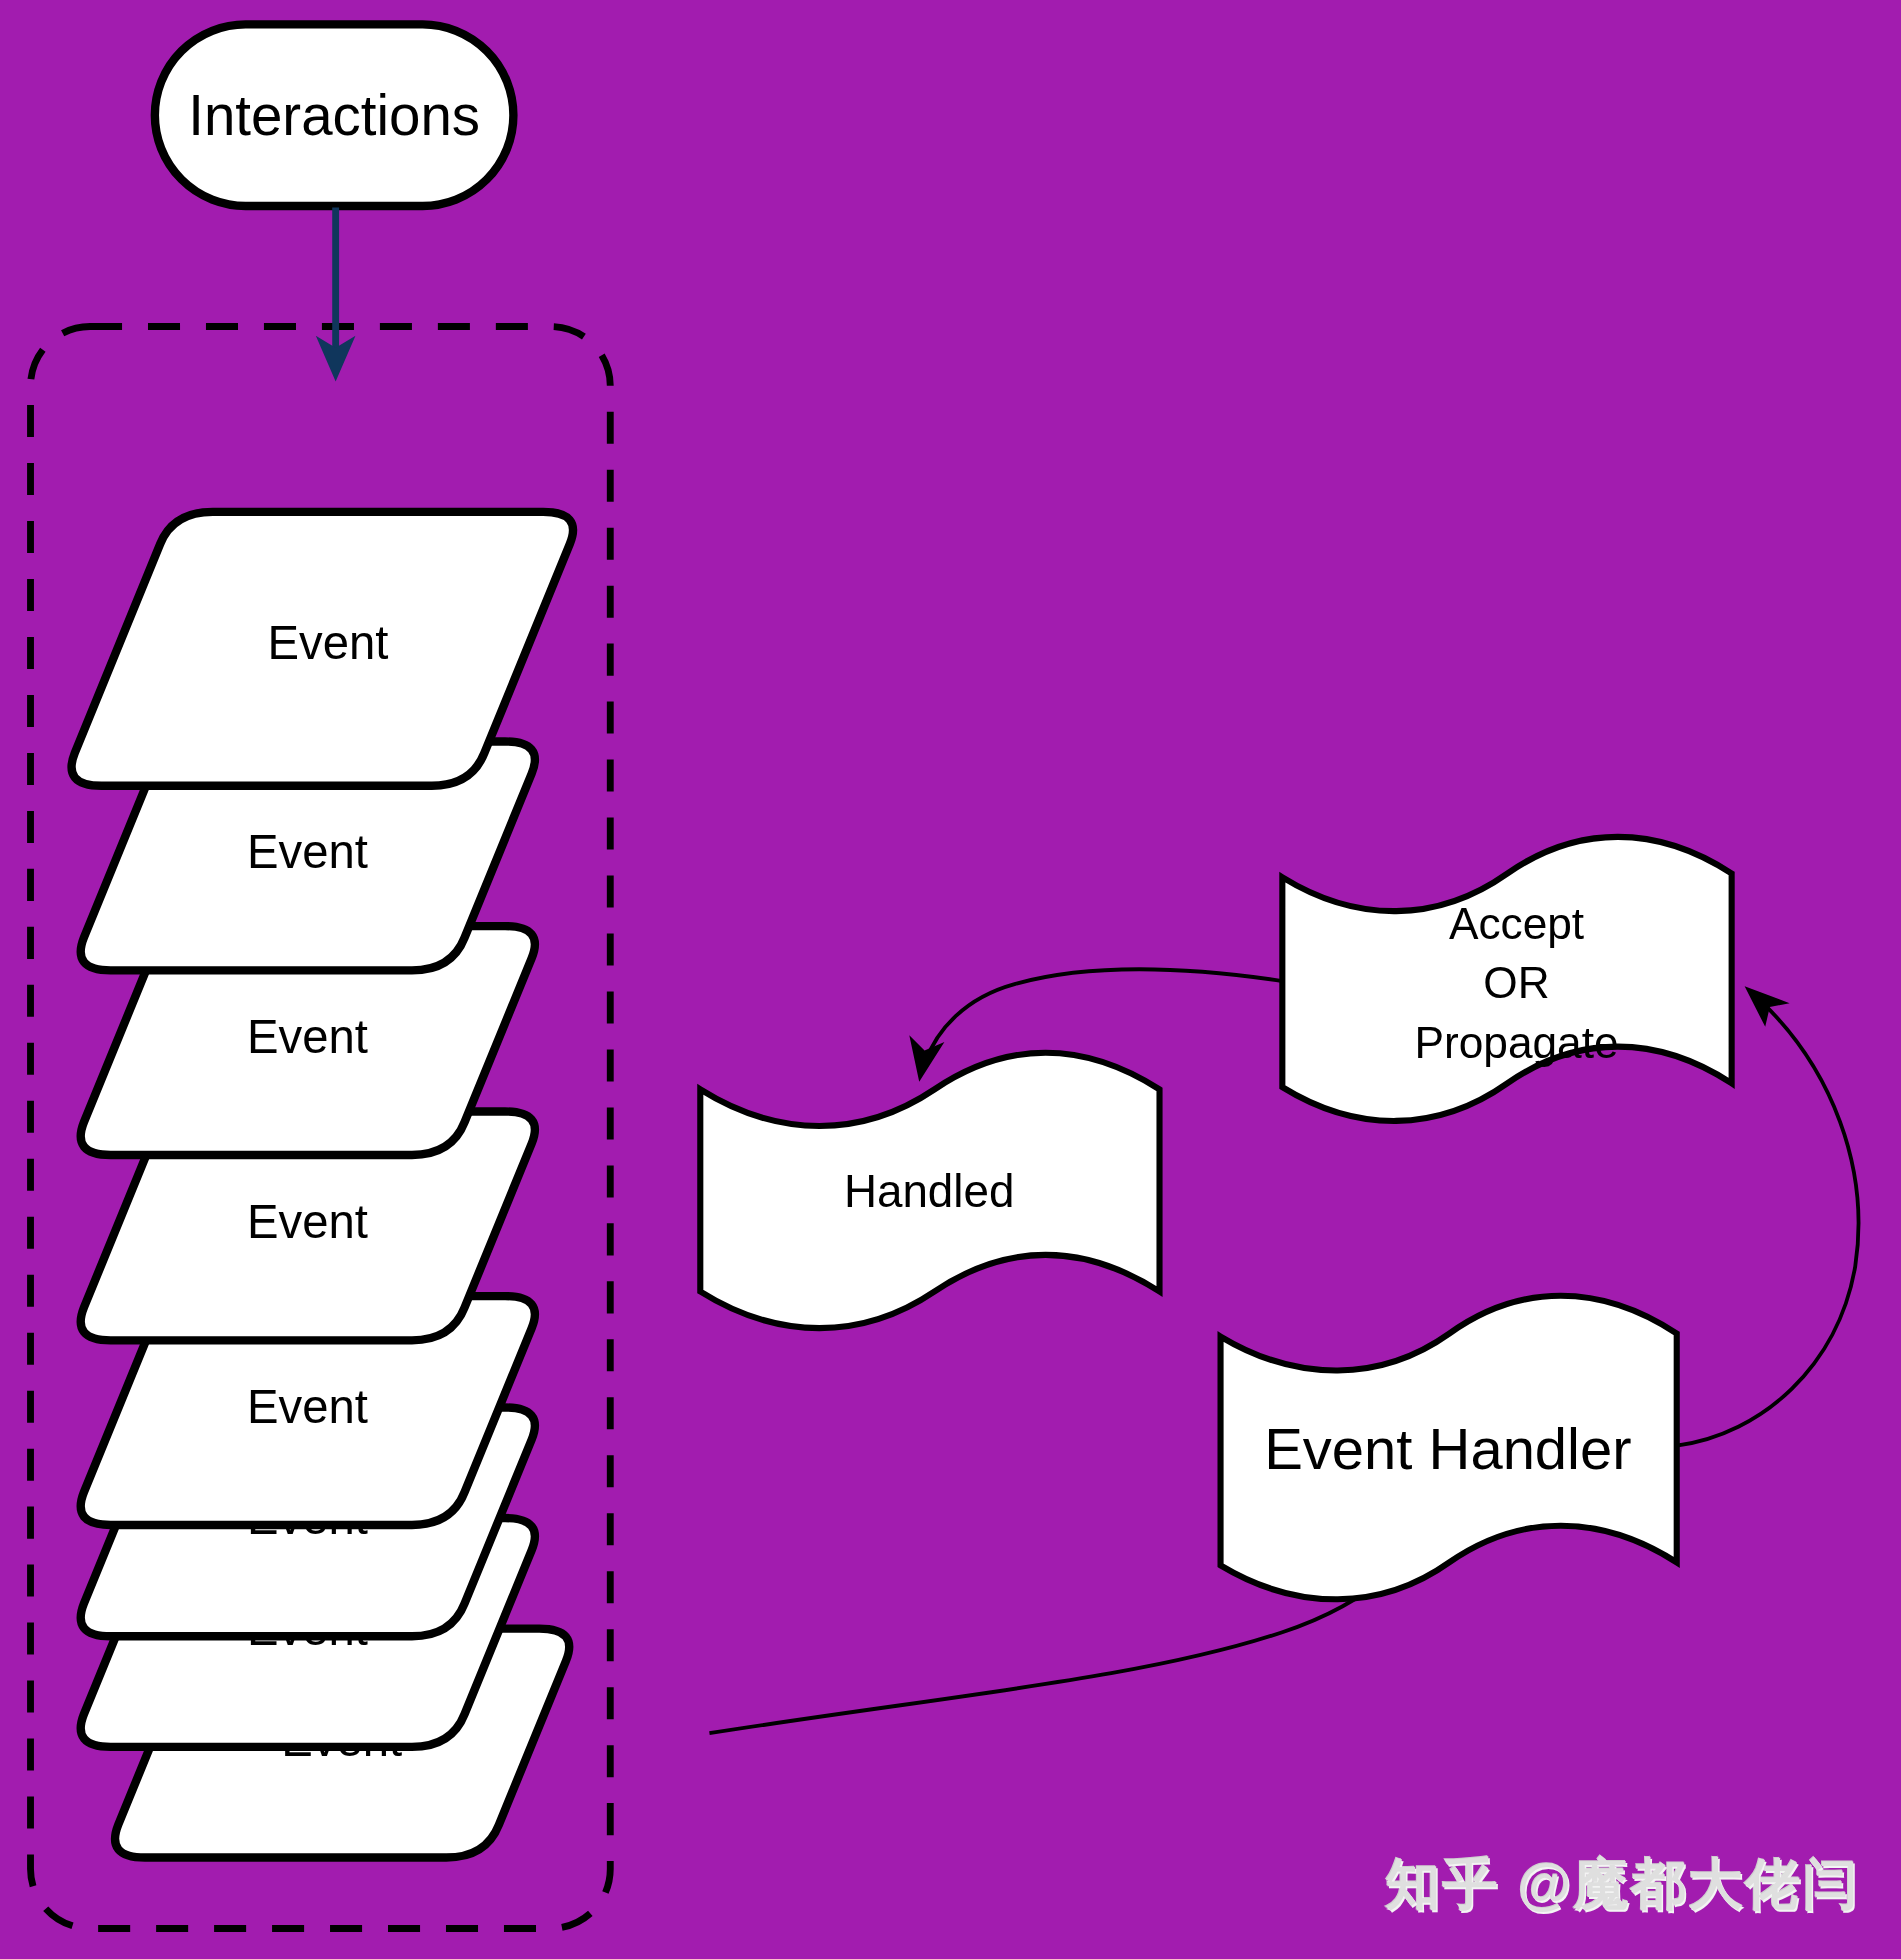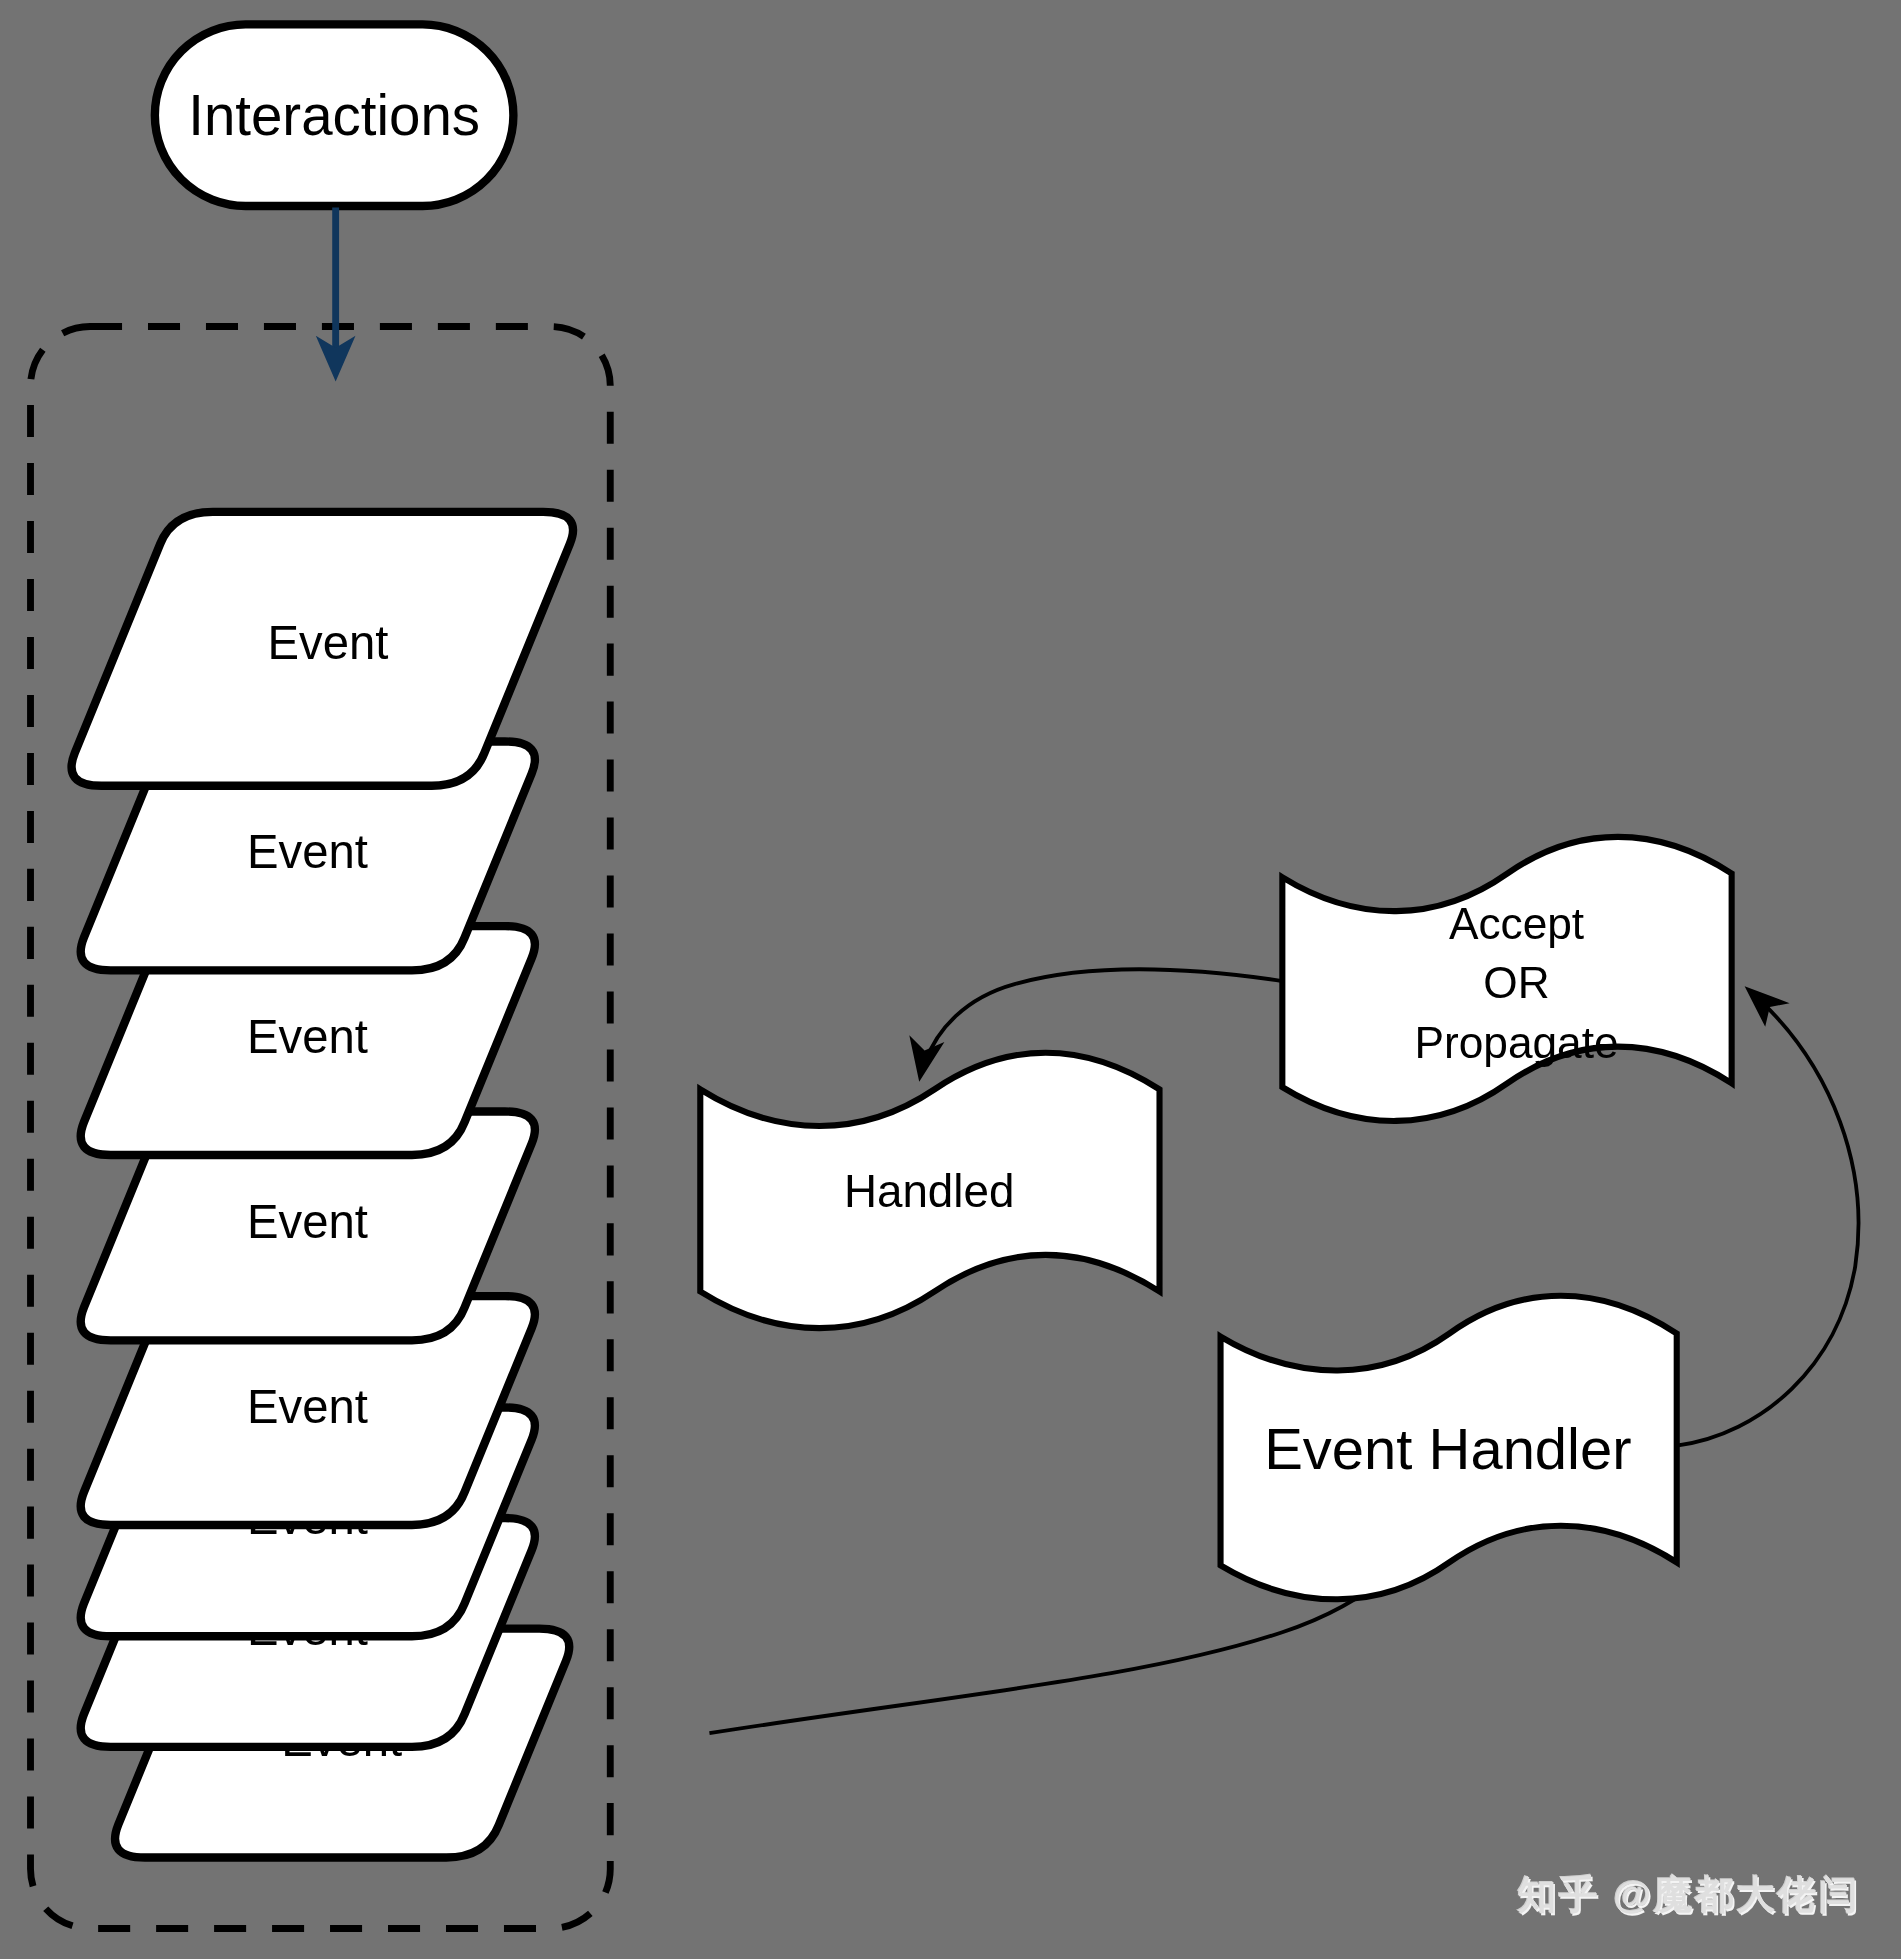--- a/index.html
+++ b/index.html
@@ -11,21 +11,21 @@
   body {
     width: 1901px;
     height: 1959px;
     overflow: hidden;
     font-family: "Liberation Sans", sans-serif;
   }
   #diagram-root {
     position: relative;
     width: 1901px;
     height: 1959px;
-    background: #737373;
+    background: #a21caf;
   }
   svg#diagram-svg {
     position: absolute;
     top: 0;
     left: 0;
     width: 1901px;
     height: 1959px;
     display: block;
   }
   .shape-stroke {
@@ -78,21 +78,21 @@
   .label-interactions { font-size: 74px; }
   .label-event { font-size: 62px; }
   .label-flag-small { font-size: 58px; }
   .label-flag-med { font-size: 60px; }
   .label-flag-large { font-size: 76px; }
   .watermark-text {
     position: absolute;
     right: 41px;
     bottom: 37px;
     font-family: "Liberation Sans", sans-serif;
-    font-size: 39px;
+    font-size: 55px;
     font-weight: bold;
     color: #dfdfdf;
     letter-spacing: 2.3px;
     white-space: nowrap;
     text-shadow: 1.5px 1.5px 0 #f4f4f4, -0.8px -0.8px 0 #cfcfcf;
     user-select: none;
   }
 </style>
 </head>
 <body>

